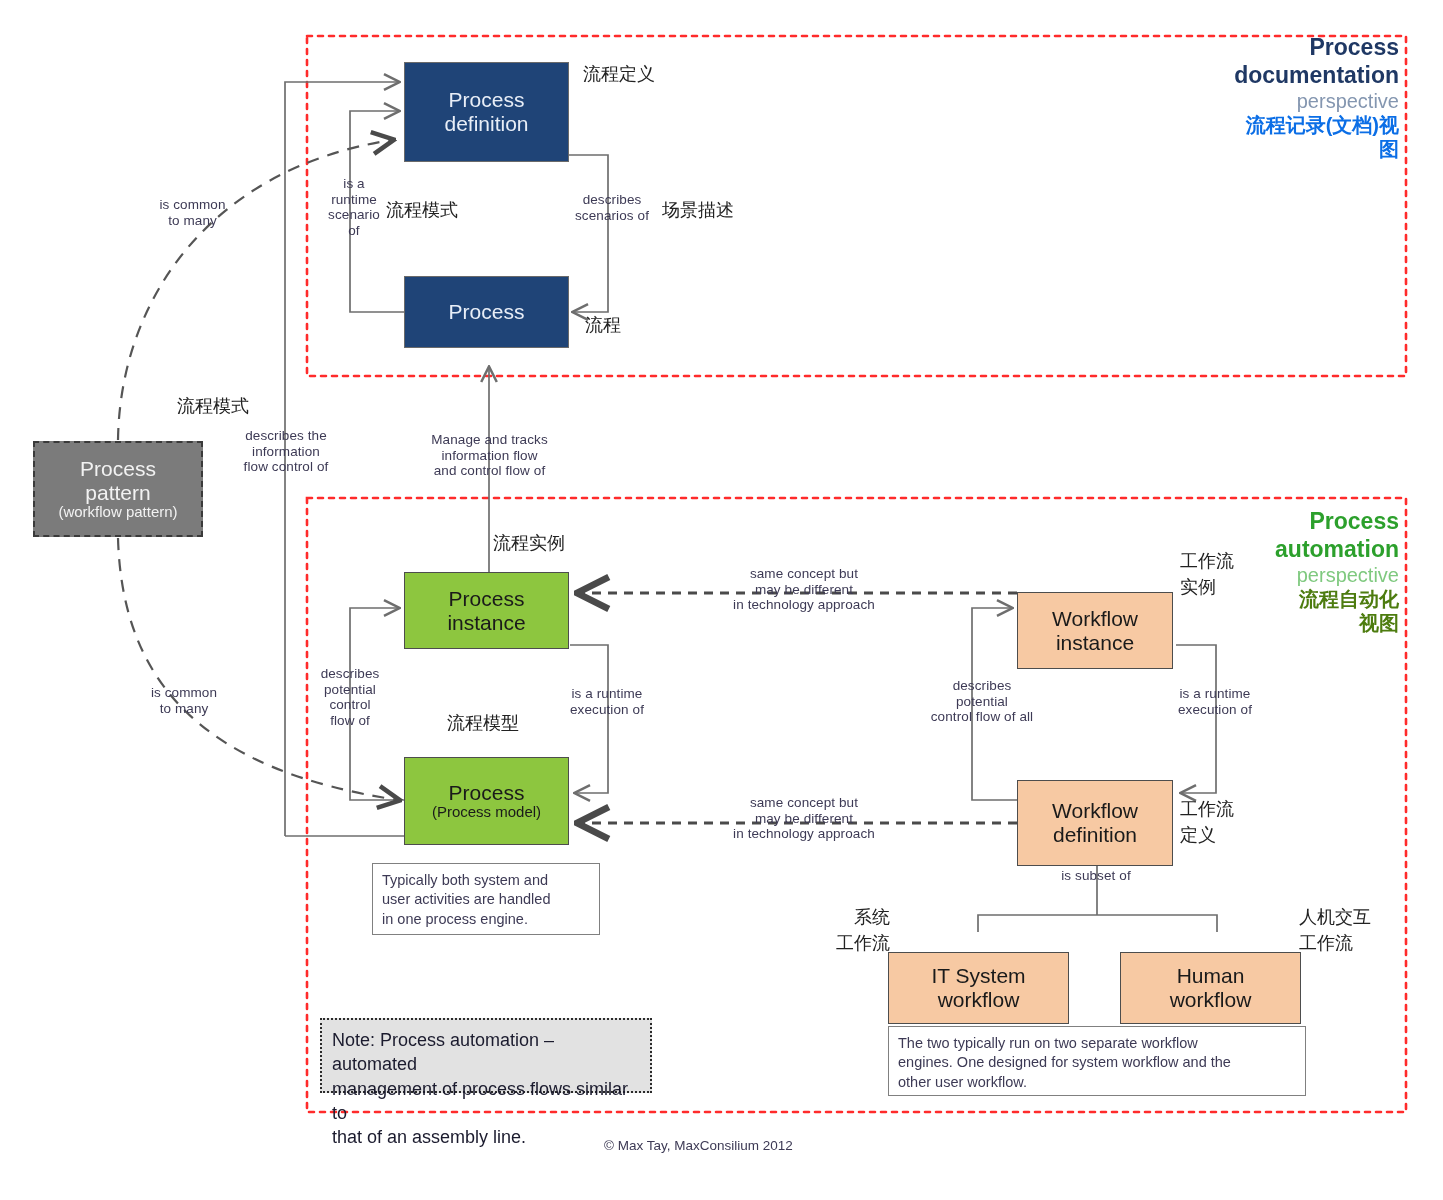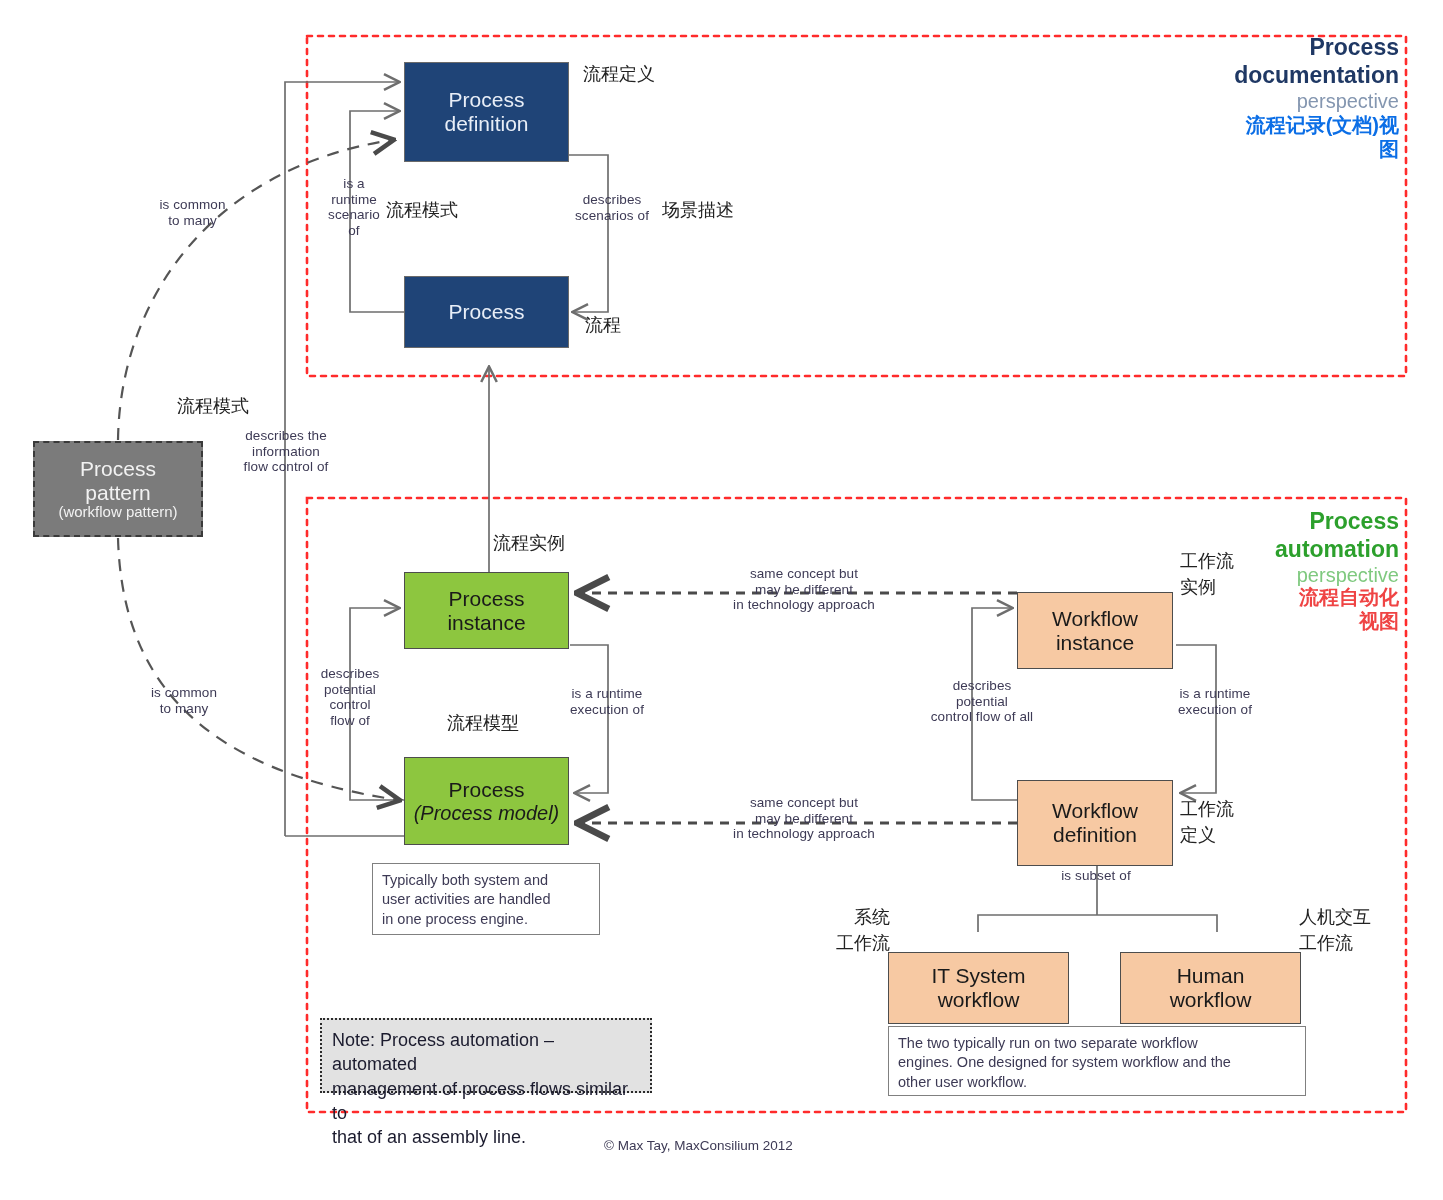--- a/index.html
+++ b/index.html
@@ -41,22 +41,21 @@
     color: #e8eef7;
     font-size: 21px;
   }
   .node-green {
     background: #8dc63f;
     border: 1.4px solid #4d4d4d;
     color: #1a1a1a;
     font-size: 21px;
   }
   .node-green .sub {
-    font-size: 20px;
-    font-style: italic;
+    font-size: 15px;
   }
   .node-orange {
     background: #f7c9a3;
     border: 1.4px solid #4d4d4d;
     color: #1a1a1a;
     font-size: 21px;
     margin-top: 20px;
   }
   .node-gray {
     background: #7b7b7b;
@@ -103,21 +102,21 @@
   .persp .cn {
     font-size: 20px;
     font-weight: bold;
     display: block;
   }
   .persp-doc .big { color: #1f3864; }
   .persp-doc .small { color: #8496b0; }
   .persp-doc .cn { color: #0b6ee6; }
   .persp-auto .big { color: #2ca02c; }
   .persp-auto .small { color: #7fc97f; }
-  .persp-auto .cn { color: #ef4444; font-family: Liberation Mono, monospace; }
+  .persp-auto .cn { color: #4d7c0f; }
   
   .note-plain {
     position: absolute;
     box-sizing: border-box;
     border: 1.6px solid #808080;
     background: #ffffff;
     font-size: 14.5px;
     color: #3d3a55;
     line-height: 1.33;
     padding: 7px 9px 12px 9px;
@@ -284,20 +283,23 @@
 
   <div class="txt lbl-en" style="left:556px; top:192px; width:112px;">describes
 scenarios of</div>
 
   <div class="txt lbl-cn" style="left:662px; top:200px; width:105px; text-align:left;">场景描述</div>
 
   <div class="txt lbl-en" style="left:222px; top:428px; width:128px;">describes the
 information
 flow control of</div>
 
+  <div class="txt lbl-en" style="left:412px; top:432px; width:155px;">Manage and tracks
+information flow
+and control flow of</div>
 
   <div class="txt lbl-en" style="left:311px; top:666px; width:78px;">describes
 potential
 control
 flow of</div>
 
   <div class="txt lbl-en" style="left:553px; top:686px; width:108px;">is a runtime
 execution of</div>
 
   <div class="txt lbl-en" style="left:120px; top:685px; width:128px;">is common

